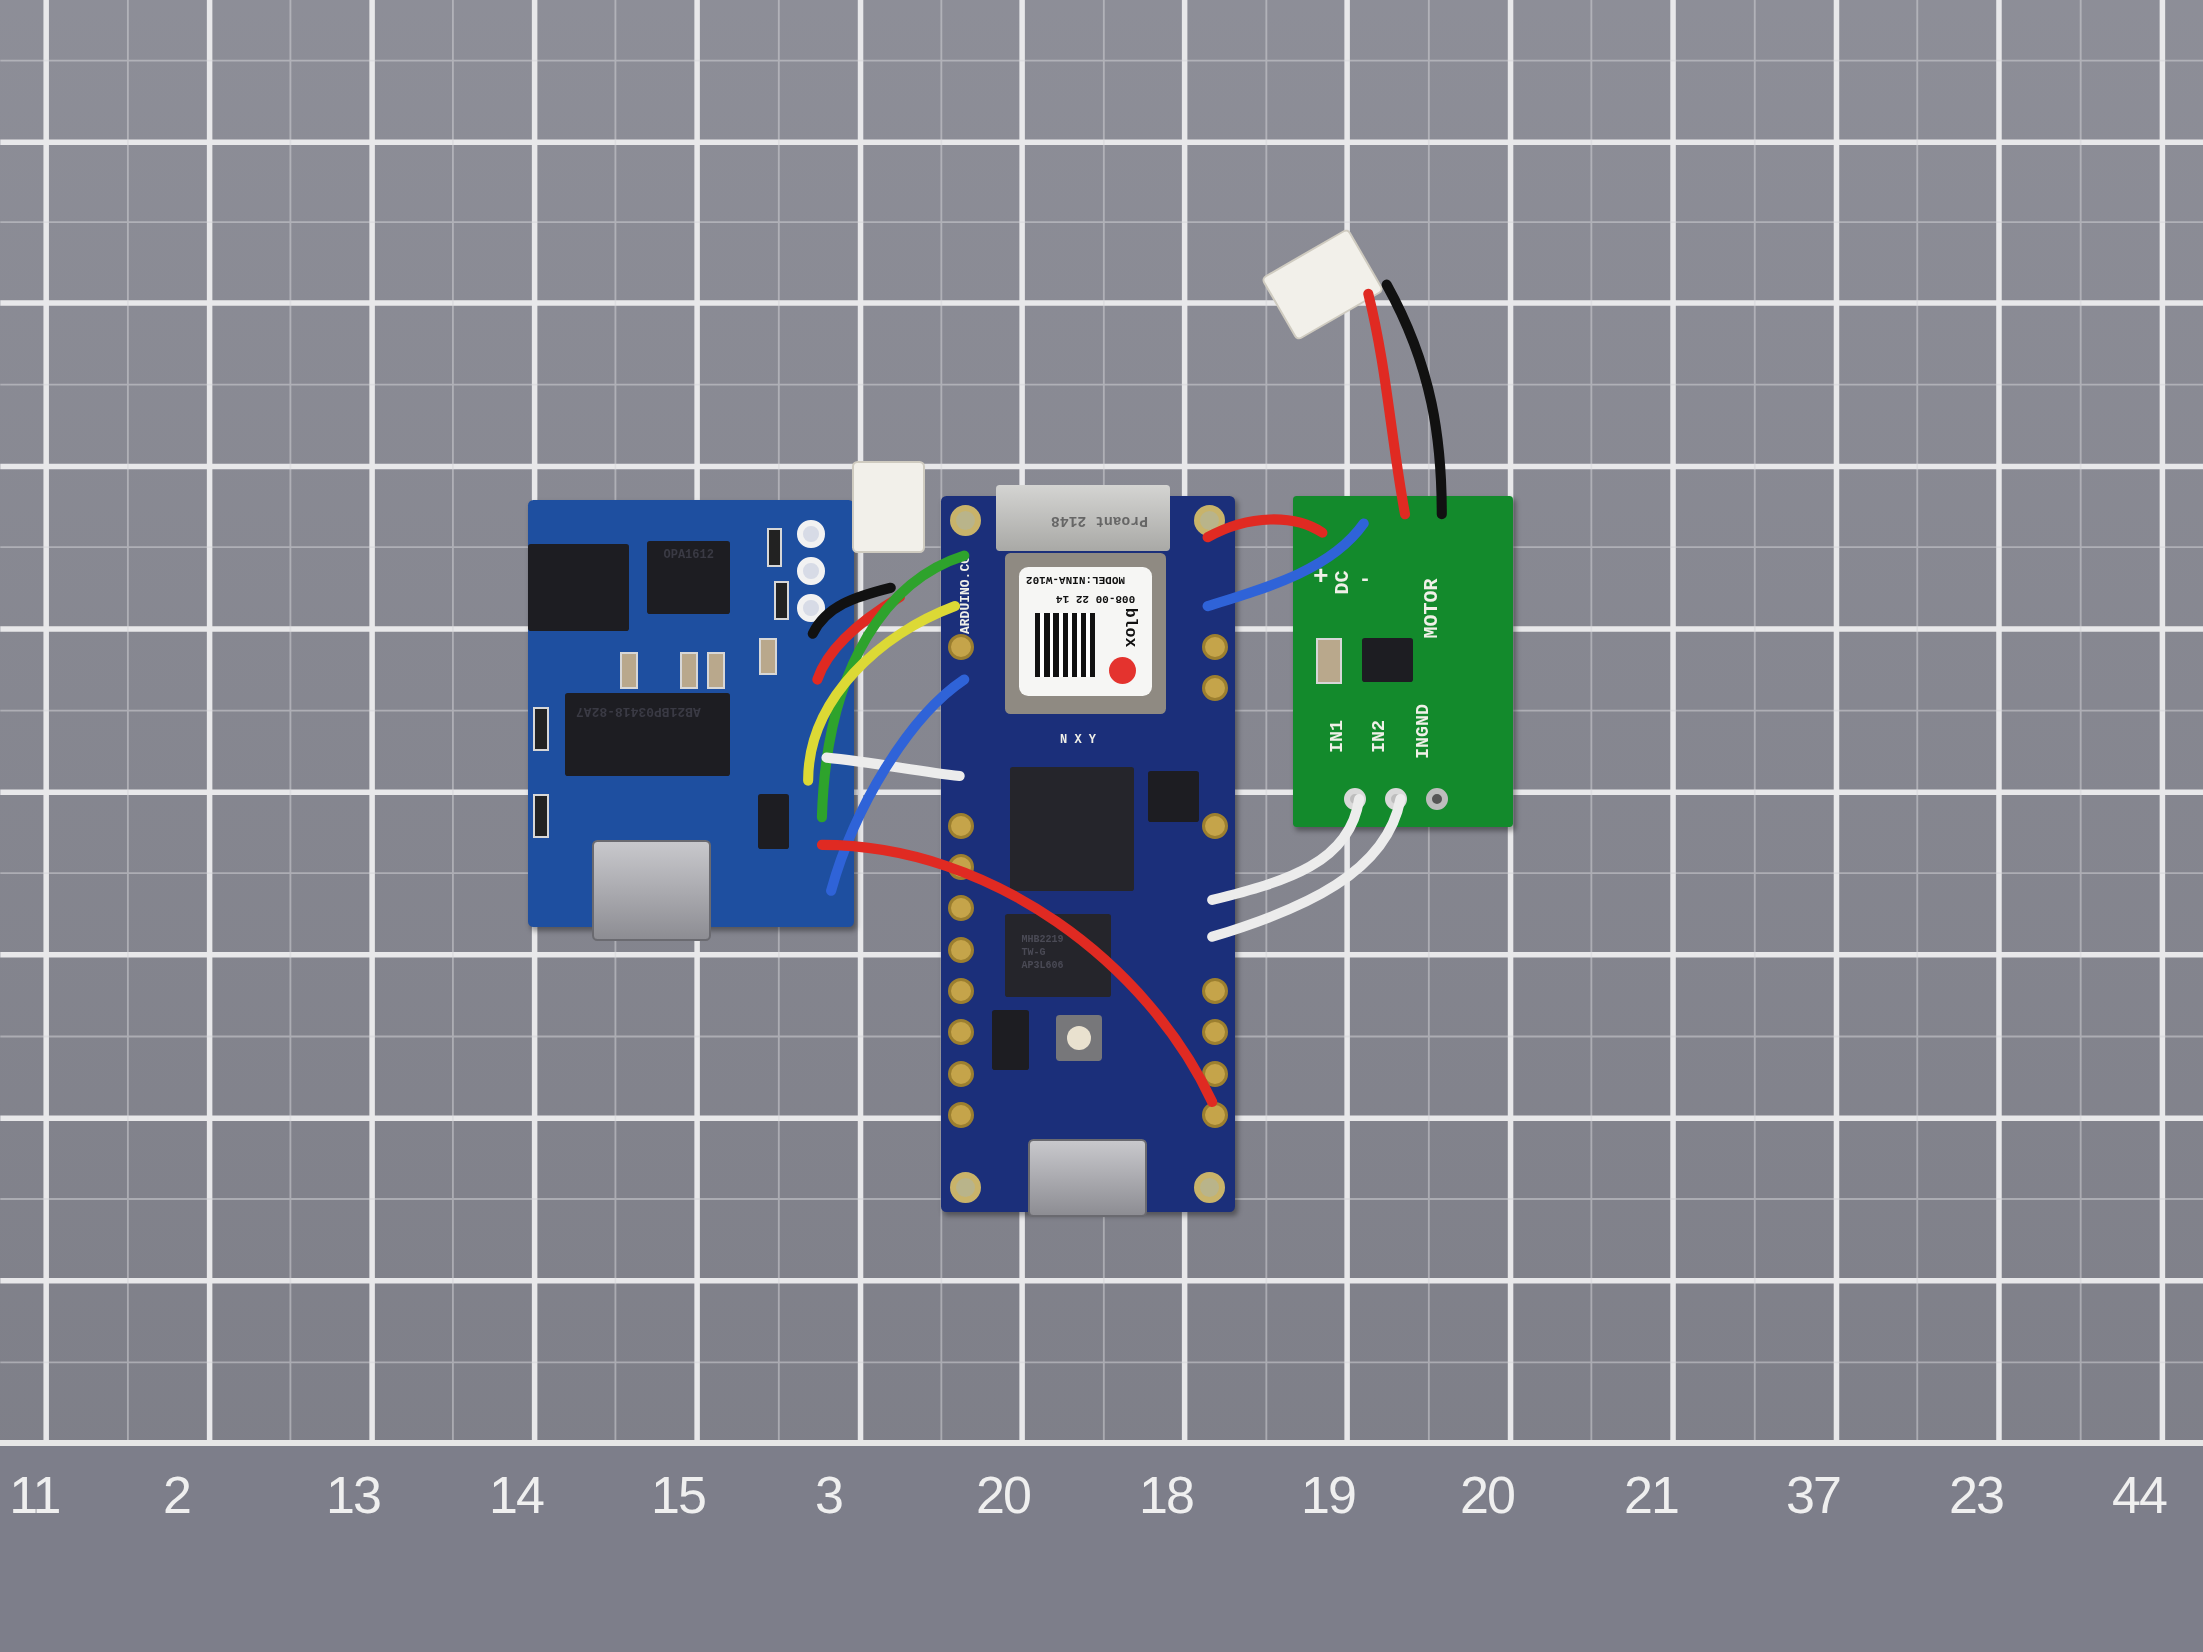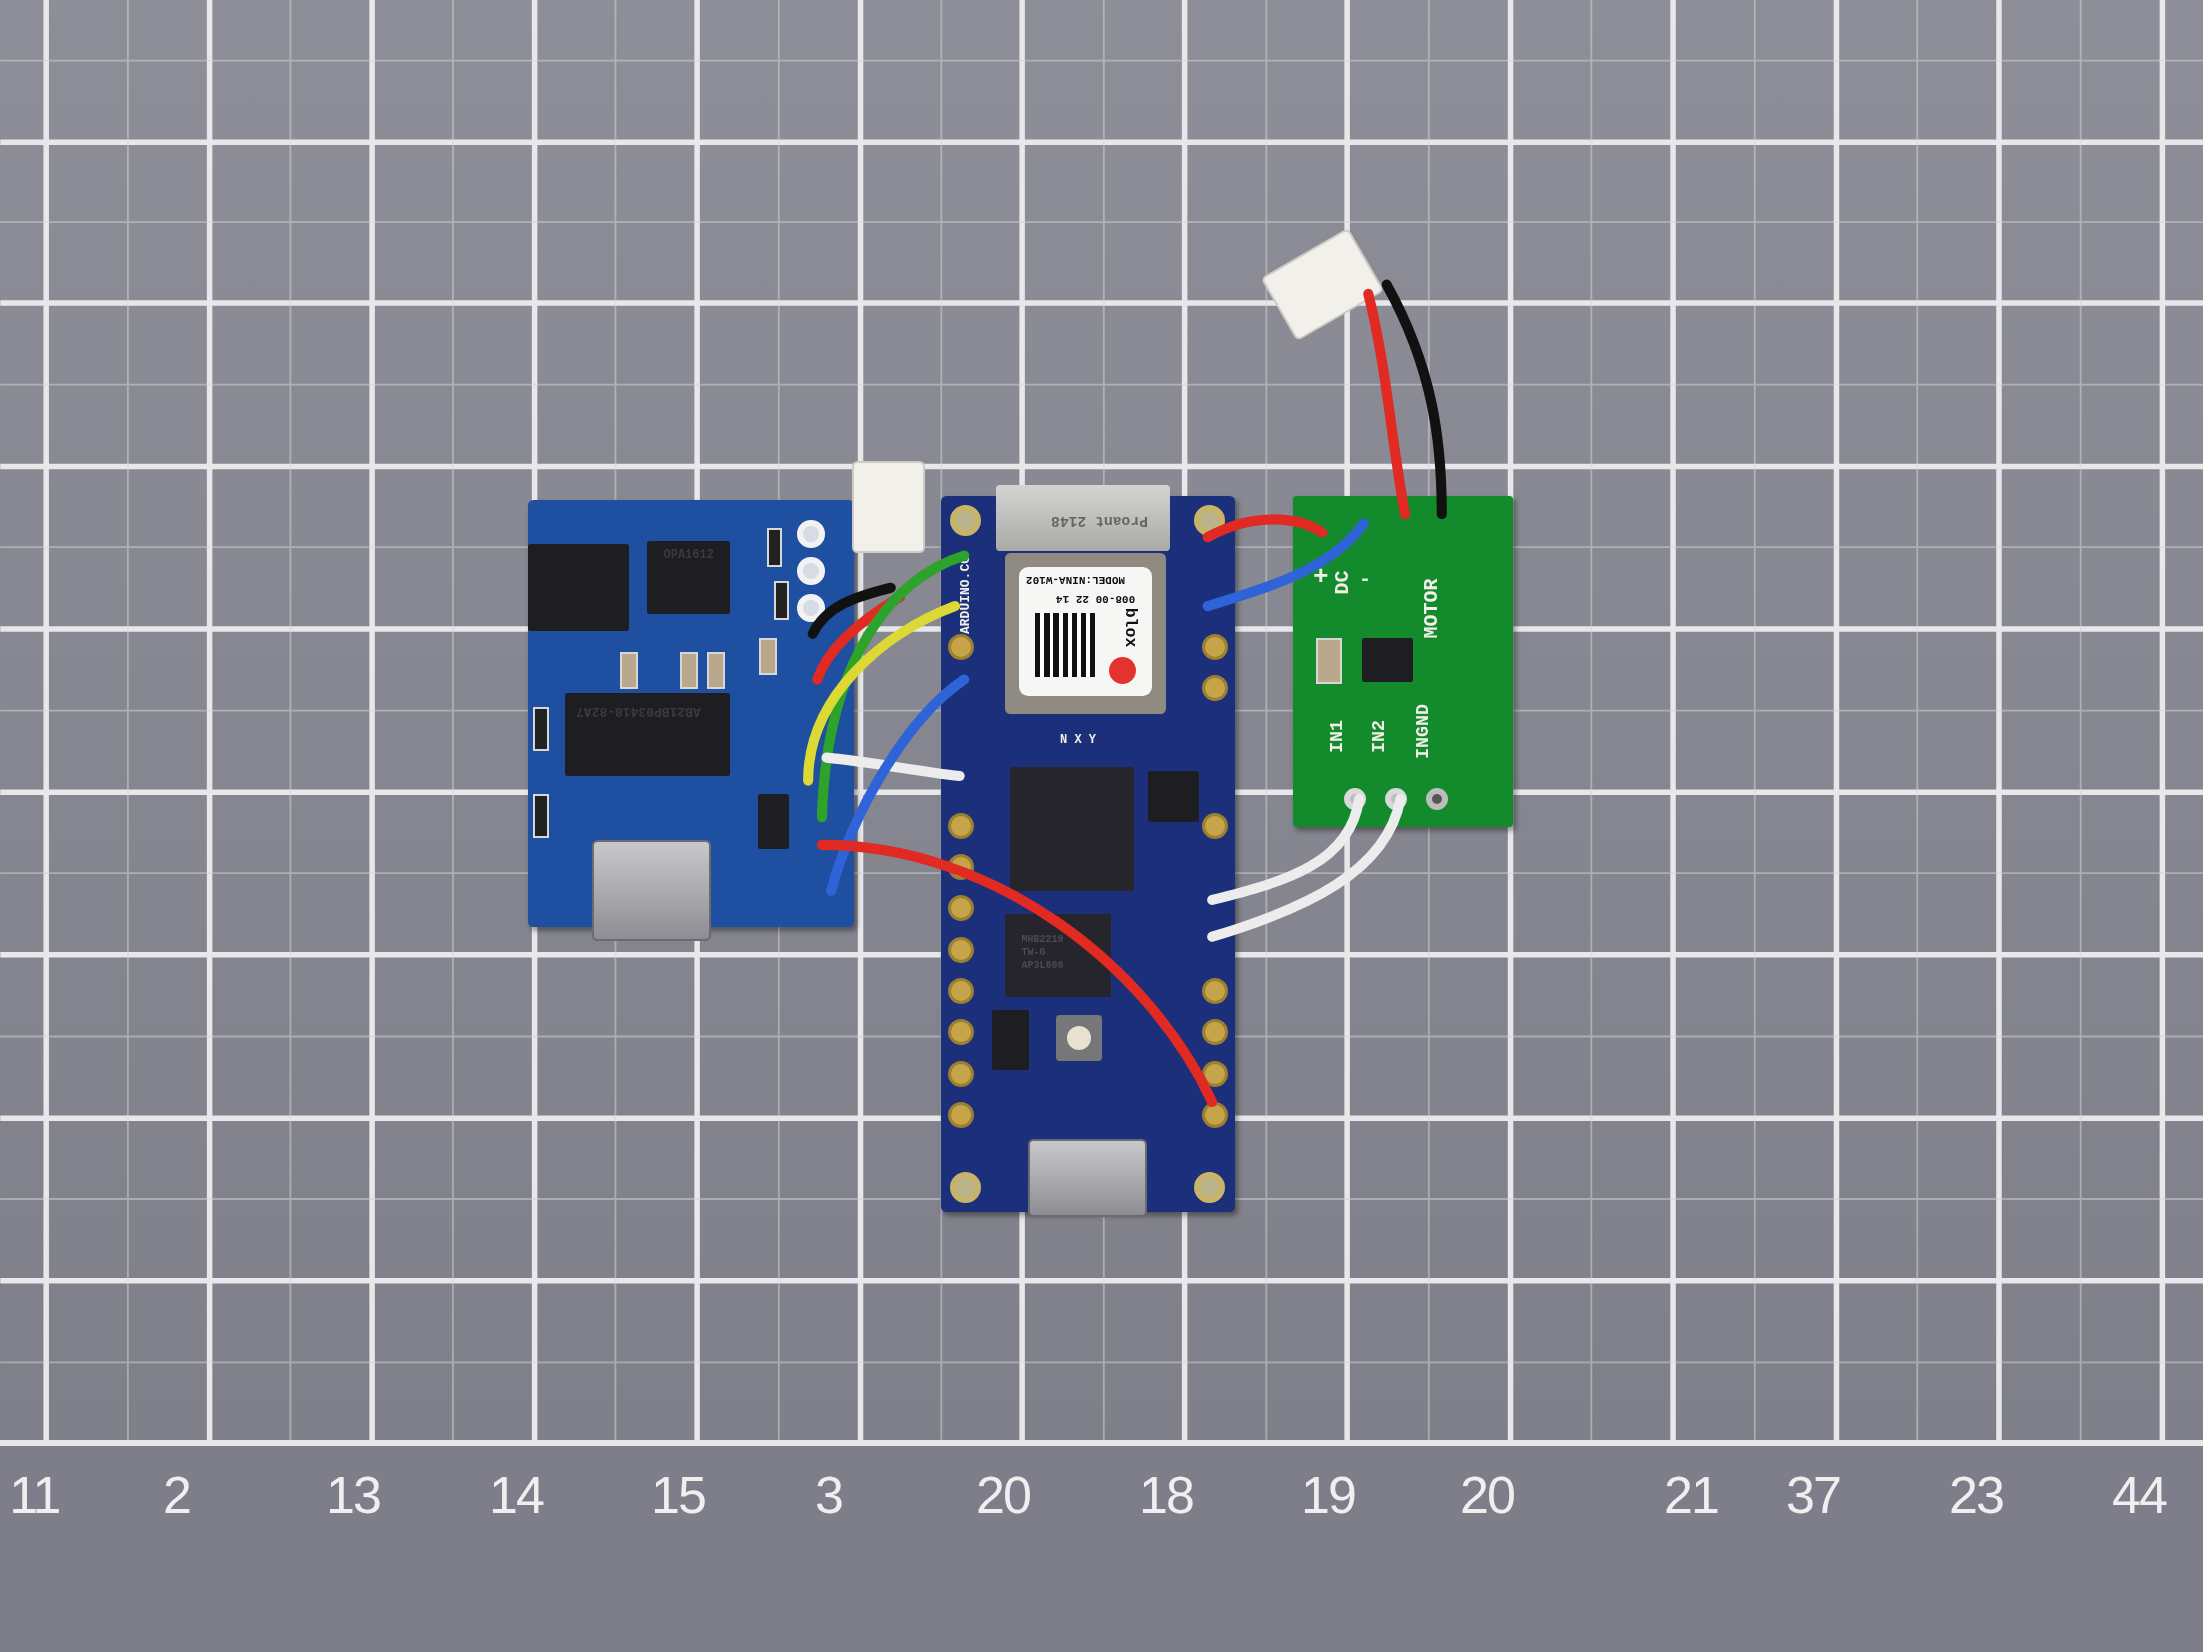--- a/index.html
+++ b/index.html
@@ -88,21 +88,21 @@
 <div class="ruler-num" style="left:9.2px">11</div>
 <div class="ruler-num" style="left:163px">2</div>
 <div class="ruler-num" style="left:326px">13</div>
 <div class="ruler-num" style="left:489px">14</div>
 <div class="ruler-num" style="left:651px">15</div>
 <div class="ruler-num" style="left:815px">3</div>
 <div class="ruler-num" style="left:976px">20</div>
 <div class="ruler-num" style="left:1139px">18</div>
 <div class="ruler-num" style="left:1301px">19</div>
 <div class="ruler-num" style="left:1460px">20</div>
-<div class="ruler-num" style="left:1664px">21</div>
+<div class="ruler-num" style="left:1624px">21</div>
 <div class="ruler-num" style="left:1786px">37</div>
 <div class="ruler-num" style="left:1949px">23</div>
 <div class="ruler-num" style="left:2112px">44</div>
 
 <div class="board pcb-blue" style="left:528px; top:500px; width:326px; height:427px;">
   <div class="chip" style="left:0px; top:44px; width:101px; height:87px;"></div>
   <div class="chip" style="left:119px; top:41px; width:83px; height:73px;">
     <span class="silk" style="left:16.5px; top:7.3px; font-size:12px; color:#3a3a44;">OPA1612</span>
   </div>
   <div class="chip" style="left:37px; top:193px; width:165px; height:83px;">

